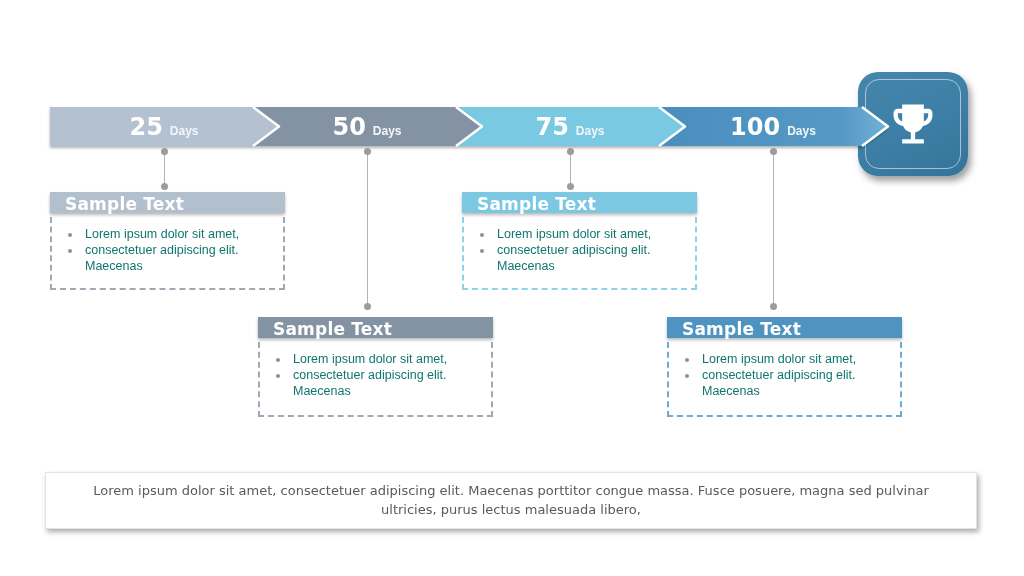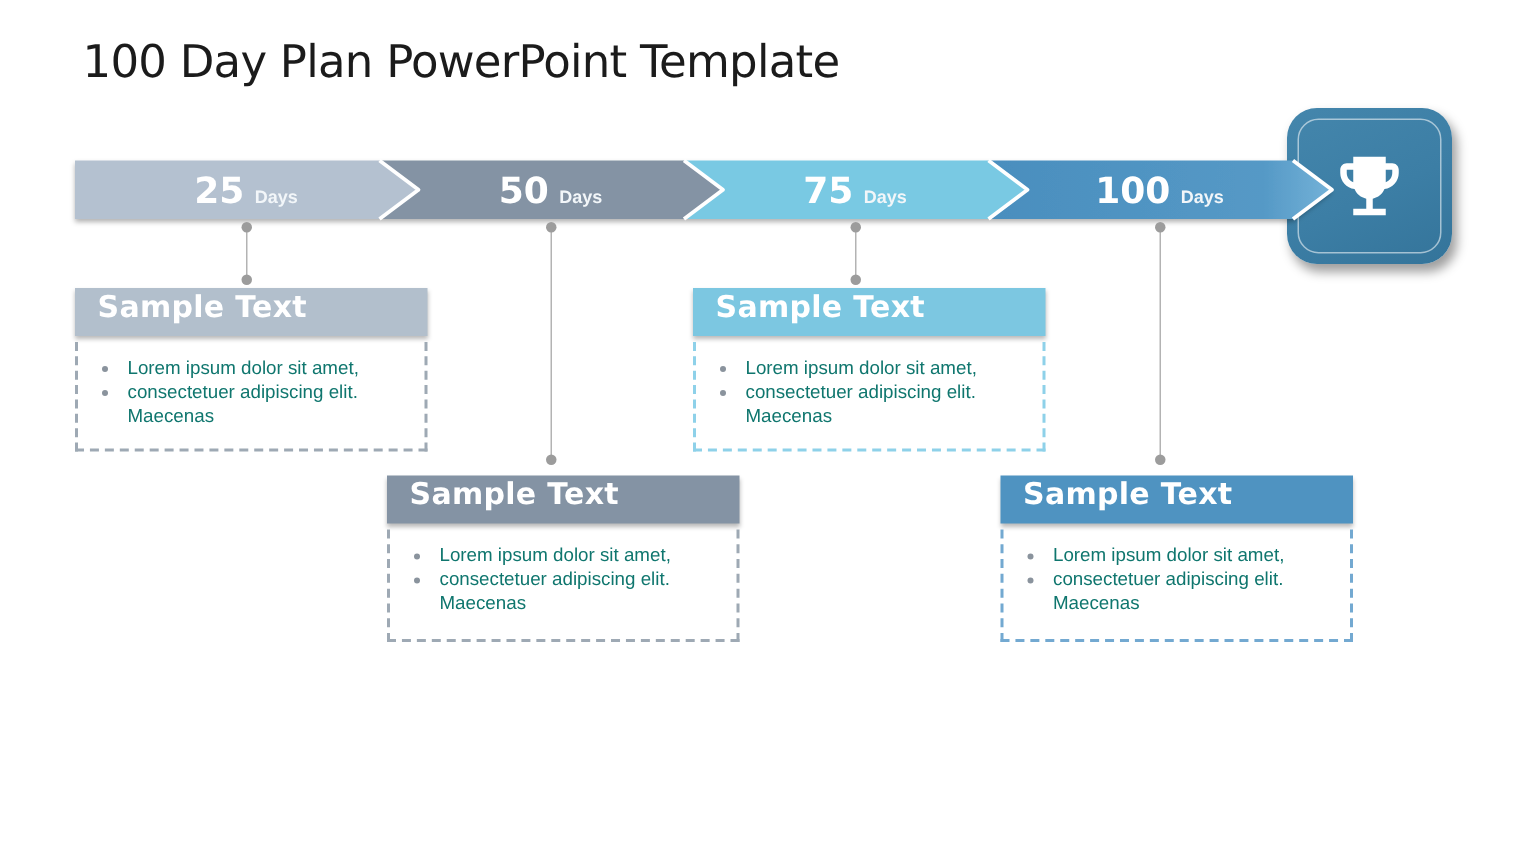--- a/index.html
+++ b/index.html
@@ -32,22 +32,22 @@
   .c2{left:367px;top:154px;height:150px;}
   .c3{left:570px;top:154px;height:30px;}
   .c4{left:773px;top:154px;height:150px;}
 
   
   .box{position:absolute;width:235px;}
   .b1{left:50px;top:192px;}
   .b2{left:258px;top:317px;}
   .b3{left:462px;top:192px;}
   .b4{left:667px;top:317px;}
-  .box-header{height:32px;line-height:25px;padding-left:15px;
-    font-family:"DejaVu Sans",sans-serif;font-weight:bold;font-size:20px;
+  .box-header{height:21px;line-height:25px;padding-left:15px;
+    font-family:"DejaVu Sans",sans-serif;font-weight:bold;font-size:17px;
     color:#ffffff;letter-spacing:.2px;box-shadow:0 2px 3px rgba(0,0,0,.28);}
   .b1 .box-header{background:#b2bfcc;}
   .b2 .box-header{background:#8493a4;}
   .b3 .box-header{background:#7cc7e1;}
   .b4 .box-header{background:#4f93c1;}
   .box-body{border:2px dashed #9ea9b4;border-top:none;margin-top:4px;
     height:62px;padding-top:9px;}
   .b2 .box-body,.b4 .box-body{height:64px;}
   .b3 .box-body{border-color:#8ed1e9;}
   .b4 .box-body{border-color:#73a9d1;}
@@ -60,21 +60,20 @@
     background:#ffffff;border:1px solid #e3e3e3;box-shadow:2px 3px 5px rgba(0,0,0,.33);
     display:flex;align-items:center;justify-content:center;}
   .footer p{margin:0;max-width:890px;text-align:center;
     font-family:"DejaVu Sans",sans-serif;font-size:13px;color:#5a5a5a;line-height:1.45;}
 </style>
 </head>
 <body>
 
 <div class="slide">
 
-  <h1 class="page-title">100 Day Plan PowerPoint Template</h1>
 
   <div class="tile">
     <div class="tile-inner">
       <svg width="52" height="52" viewBox="0 0 24 24">
         <path fill="#ffffff" d="M19 5h-2V3H7v2H5c-1.1 0-2 .9-2 2v1c0 2.55 1.92 4.63 4.39 4.94.63 1.5 1.98 2.63 3.61 2.96V19H7v2h10v-2h-4v-3.1c1.63-.33 2.98-1.46 3.61-2.96C19.08 12.63 21 10.55 21 8V7c0-1.1-.9-2-2-2zM5 8V7h2v3.82C5.84 10.4 5 9.3 5 8zm14 0c0 1.3-.84 2.4-2 2.82V7h2v1z"></path>
       </svg>
     </div>
   </div>
 
   <svg class="banner">
@@ -144,14 +143,17 @@
   <div class="box b4">
     <div class="box-header">Sample Text</div>
     <div class="box-body">
       <ul>
         <li>Lorem ipsum dolor sit amet,</li>
         <li>consectetuer adipiscing elit. Maecenas</li>
       </ul>
     </div>
   </div>
 
+  <div class="footer">
+    <p>Lorem ipsum dolor sit amet, consectetuer adipiscing elit. Maecenas porttitor congue massa. Fusce posuere, magna sed pulvinar ultricies, purus lectus malesuada libero,</p>
+  </div>
 
 </div>
 
 </body></html>

